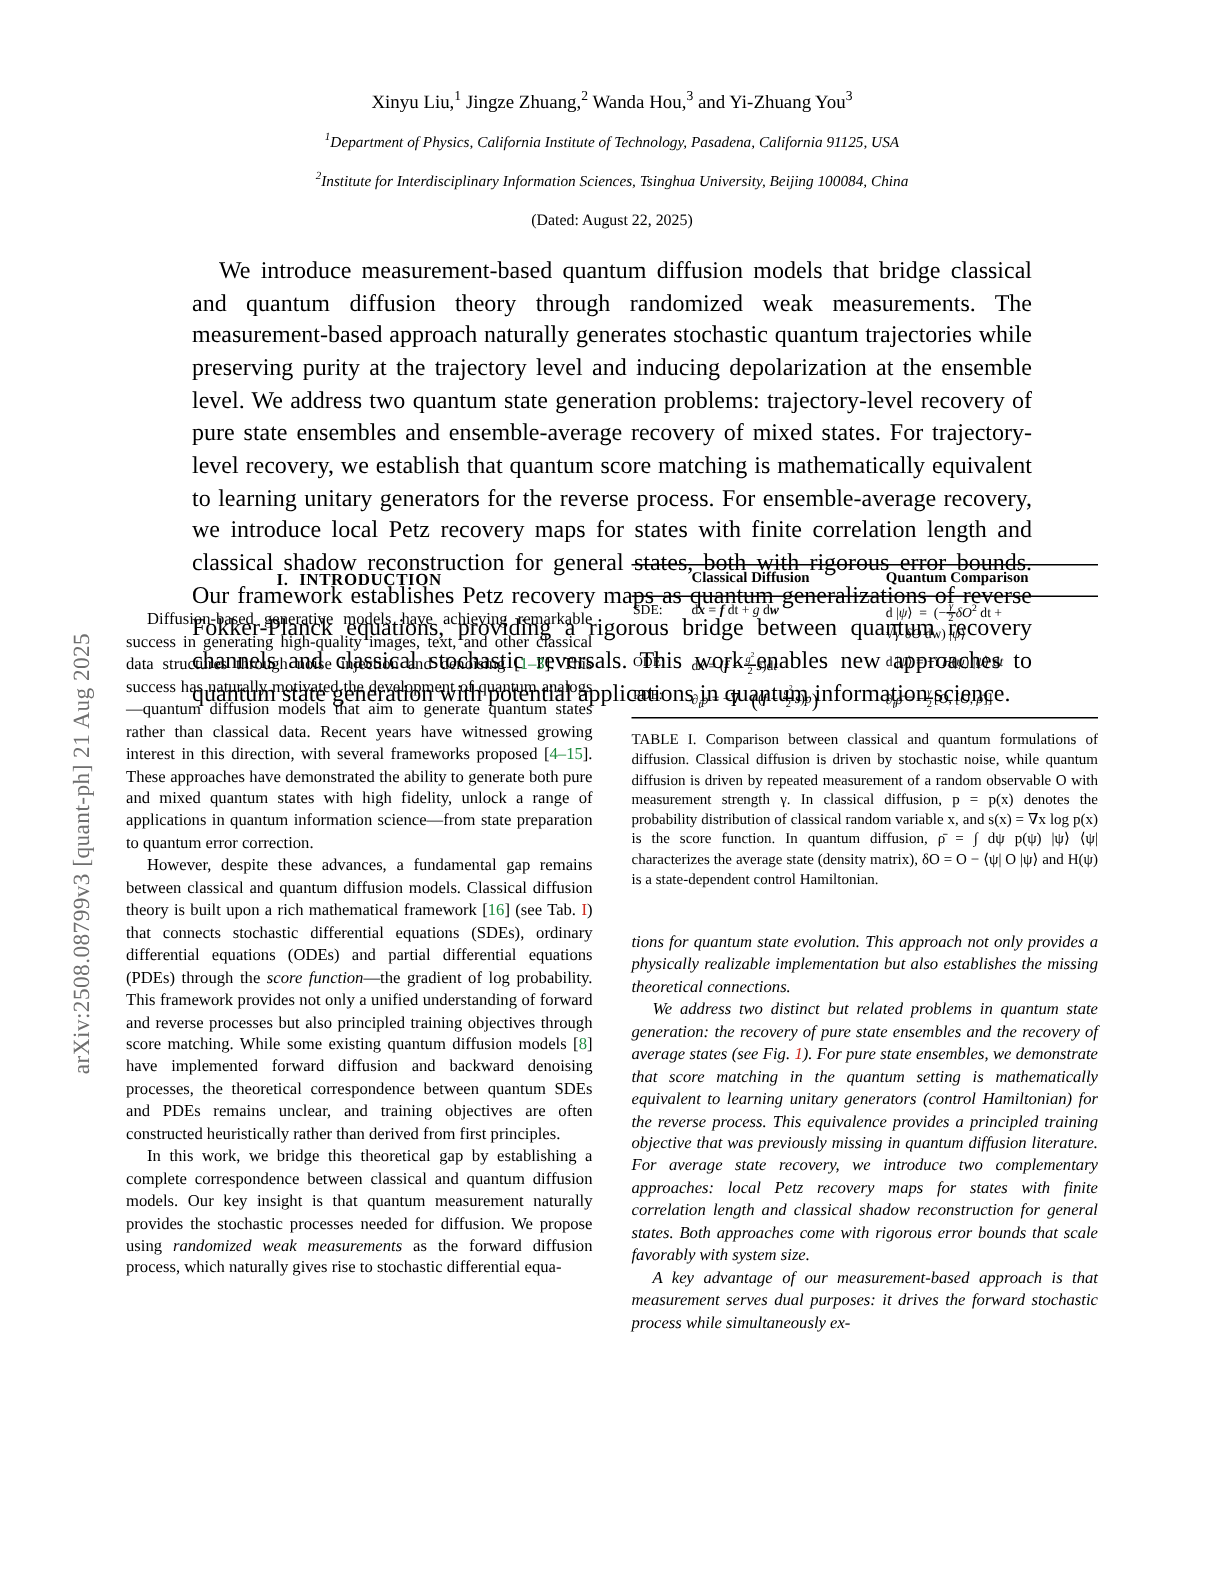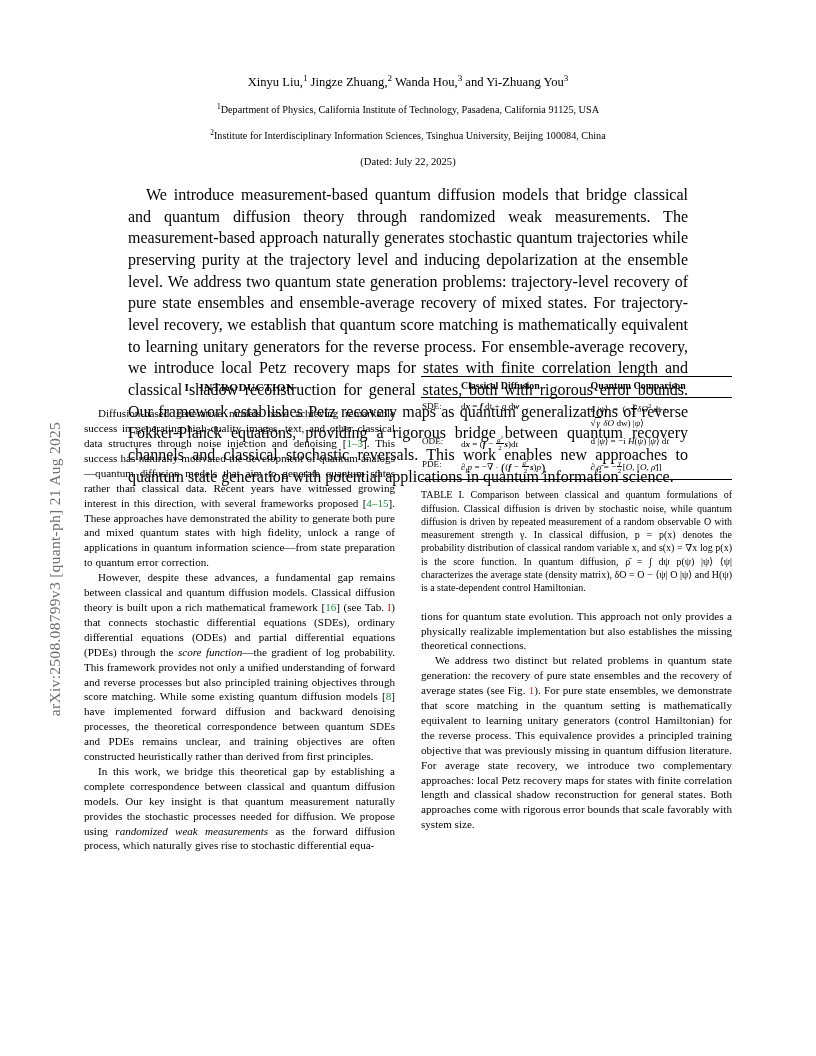--- a/index.html
+++ b/index.html
@@ -35,40 +35,41 @@
     font-size: 15.5px;
     letter-spacing: 0.3px;
     color: #6e6e6e;
     white-space: nowrap;
   }
 
   
   .content {
     position: absolute;
     left: 84px;
-    top: 56px;
+    top: 42px;
     width: 648px;
   }
   #paper-title {
     text-align: center;
     font-size: 16.6px;
     font-weight: bold;
     letter-spacing: 0.15px;
     margin: 0 0 18px 0;
     line-height: 1.2;
   }
   #author-line {
     text-align: center;
     font-size: 12.6px;
     margin: 0 0 6px 0;
     line-height: 1.35;
   }
   .affil {
     text-align: center;
     font-size: 10.2px;
+    font-style: italic;
     line-height: 1.42;
     margin: 12px;
   }
   #dated-line {
     text-align: center;
     font-size: 10.6px;
     margin: 3px 0 0 0;
   }
   sup {
     font-size: 0.72em;
@@ -189,38 +190,38 @@
   #table-caption {
     margin: 8px 0 0 0;
     font-size: 10px;
     line-height: 1.33;
     text-align: justify;
     hyphens: auto;
     -webkit-hyphens: auto;
   }
   #table-caption .tcap-label { }
 
-  .right-text-block { margin-top: 14px; }
+  .right-text-block { margin-top: 28px; font-style: italic; }
 </style>
 </head>
 <body>
 
 <div class="page">
 
   <div id="arxiv-stamp" style="color: rgb(110, 110, 110);">arXiv:2508.08799v3  [quant-ph]  21 Aug 2025</div>
 
   <div class="content">
     <h1 id="paper-title"></h1>
 
     <div id="author-line">Xinyu Liu,<sup>1</sup> Jingze Zhuang,<sup>2</sup> Wanda Hou,<sup>3</sup> and Yi-Zhuang You<sup>3</sup></div>
 
     <div class="affil"><sup>1</sup>Department of Physics, California Institute of Technology, Pasadena, California 91125, USA</div>
     <div class="affil"><sup>2</sup>Institute for Interdisciplinary Information Sciences, Tsinghua University, Beijing 100084, China</div>
 
-    <div id="dated-line">(Dated: July 22, 2025)</div>
+    <div id="dated-line">(Dated: August 22, 2025)</div>
 
     <div id="abstract">We introduce measurement-based quantum diffusion models that bridge classical and quantum diffusion theory through randomized weak measurements. The measurement-based approach naturally generates stochastic quantum trajectories while preserving purity at the trajectory level and inducing depolarization at the ensemble level. We address two quantum state generation problems: trajectory-level recovery of pure state ensembles and ensemble-average recovery of mixed states. For trajectory-level recovery, we establish that quantum score matching is mathematically equivalent to learning unitary generators for the reverse process. For ensemble-average recovery, we introduce local Petz recovery maps for states with finite correlation length and classical shadow reconstruction for general states, both with rigorous error bounds. Our framework establishes Petz recovery maps as quantum generalizations of reverse Fokker-Planck equations, providing a rigorous bridge between quantum recovery channels and classical stochastic reversals. This work enables new approaches to quantum state generation with potential applications in quantum information science.</div>
   </div>
 
   <div class="columns">
 
     <div class="col col-left">
       <div class="section-head">
         <span class="sec-num">I.</span><span>INTRODUCTION</span>
       </div>
@@ -293,17 +294,18 @@
 
         <div id="table-caption">
           <span class="tcap-label">TABLE I.</span>
           <span>Comparison between classical and quantum formulations of diffusion. Classical diffusion is driven by stochastic noise, while quantum diffusion is driven by repeated measurement of a random observable O with measurement strength γ. In classical diffusion, p = p(x) denotes the probability distribution of classical random variable x, and s(x) = ∇x log p(x) is the score function. In quantum diffusion, ρ̄ = ∫ dψ p(ψ) |ψ⟩ ⟨ψ| characterizes the average state (density matrix), δO = O − ⟨ψ| O |ψ⟩ and H(ψ) is a state-dependent control Hamiltonian.</span>
         </div>
       </div>
 
       <div class="right-text-block" id="right-paras">
           <p class="body" style="text-indent: 0px;">tions for quantum state evolution. This approach not only provides a physically realizable implementation but also establishes the missing theoretical connections.</p>
           <p class="body">We address two distinct but related problems in quantum state generation: the recovery of pure state ensembles and the recovery of average states (see Fig. <span class="ref" style="color: rgb(204, 42, 30);">1</span>). For pure state ensembles, we demonstrate that score matching in the quantum setting is mathematically equivalent to learning unitary generators (control Hamiltonian) for the reverse process. This equivalence provides a principled training objective that was previously missing in quantum diffusion literature. For average state recovery, we introduce two complementary approaches: local Petz recovery maps for states with finite correlation length and classical shadow reconstruction for general states. Both approaches come with rigorous error bounds that scale favorably with system size.</p>
+          <p class="body">A key advantage of our measurement-based approach is that measurement serves dual purposes: it drives the forward stochastic process while simultaneously ex-</p>
         </div>
     </div>
 
   </div>
 </div>
 
 </body></html>

